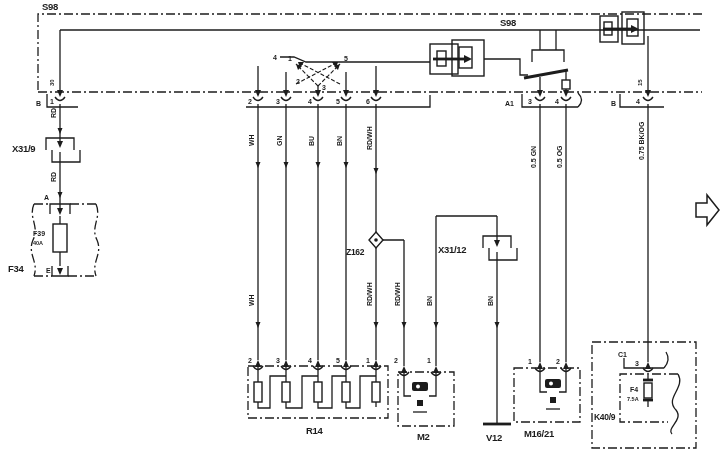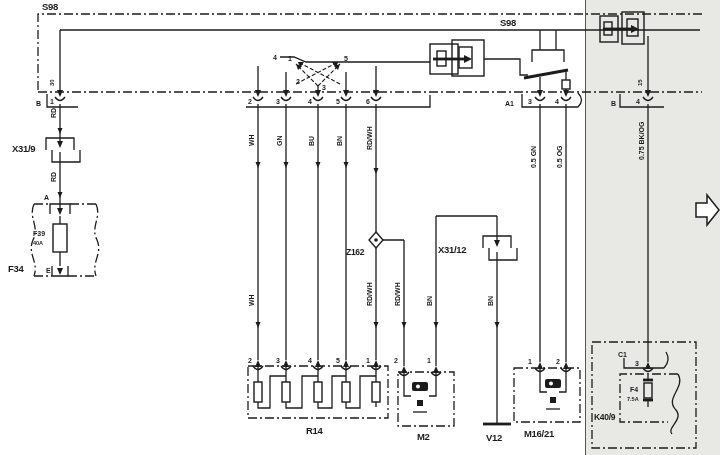--- a/index.html
+++ b/index.html
@@ -1,16 +1,16 @@
 <!DOCTYPE html>
 <html><head>
 <meta charset="utf-8">
 <style>
   html,body{margin:0;padding:0;background:#e8e8e4;}
-  #stage{width:585px;height:455px;position:relative;background:#ffffff;
+  #stage{width:720px;height:455px;position:relative;background:#ffffff;
          font-family:"Liberation Sans", sans-serif;outline:1px solid #555;}
   svg{position:absolute;left:0;top:0;}
   text{fill:#1c1c1c;font-family:"Liberation Sans", sans-serif;}
   .t9{font-size:9.5px;font-weight:bold;letter-spacing:-0.3px;}
   .t8{font-size:8.5px;font-weight:bold;letter-spacing:-0.3px;}
   .t7{font-size:7px;font-weight:bold;}
   .t6{font-size:6px;font-weight:bold;}
   .t5{font-size:5.5px;font-weight:bold;}
   .w{stroke:#1c1c1c;stroke-width:1.3;fill:none;}
   .w2{stroke:#1c1c1c;stroke-width:2.8;fill:none;}

